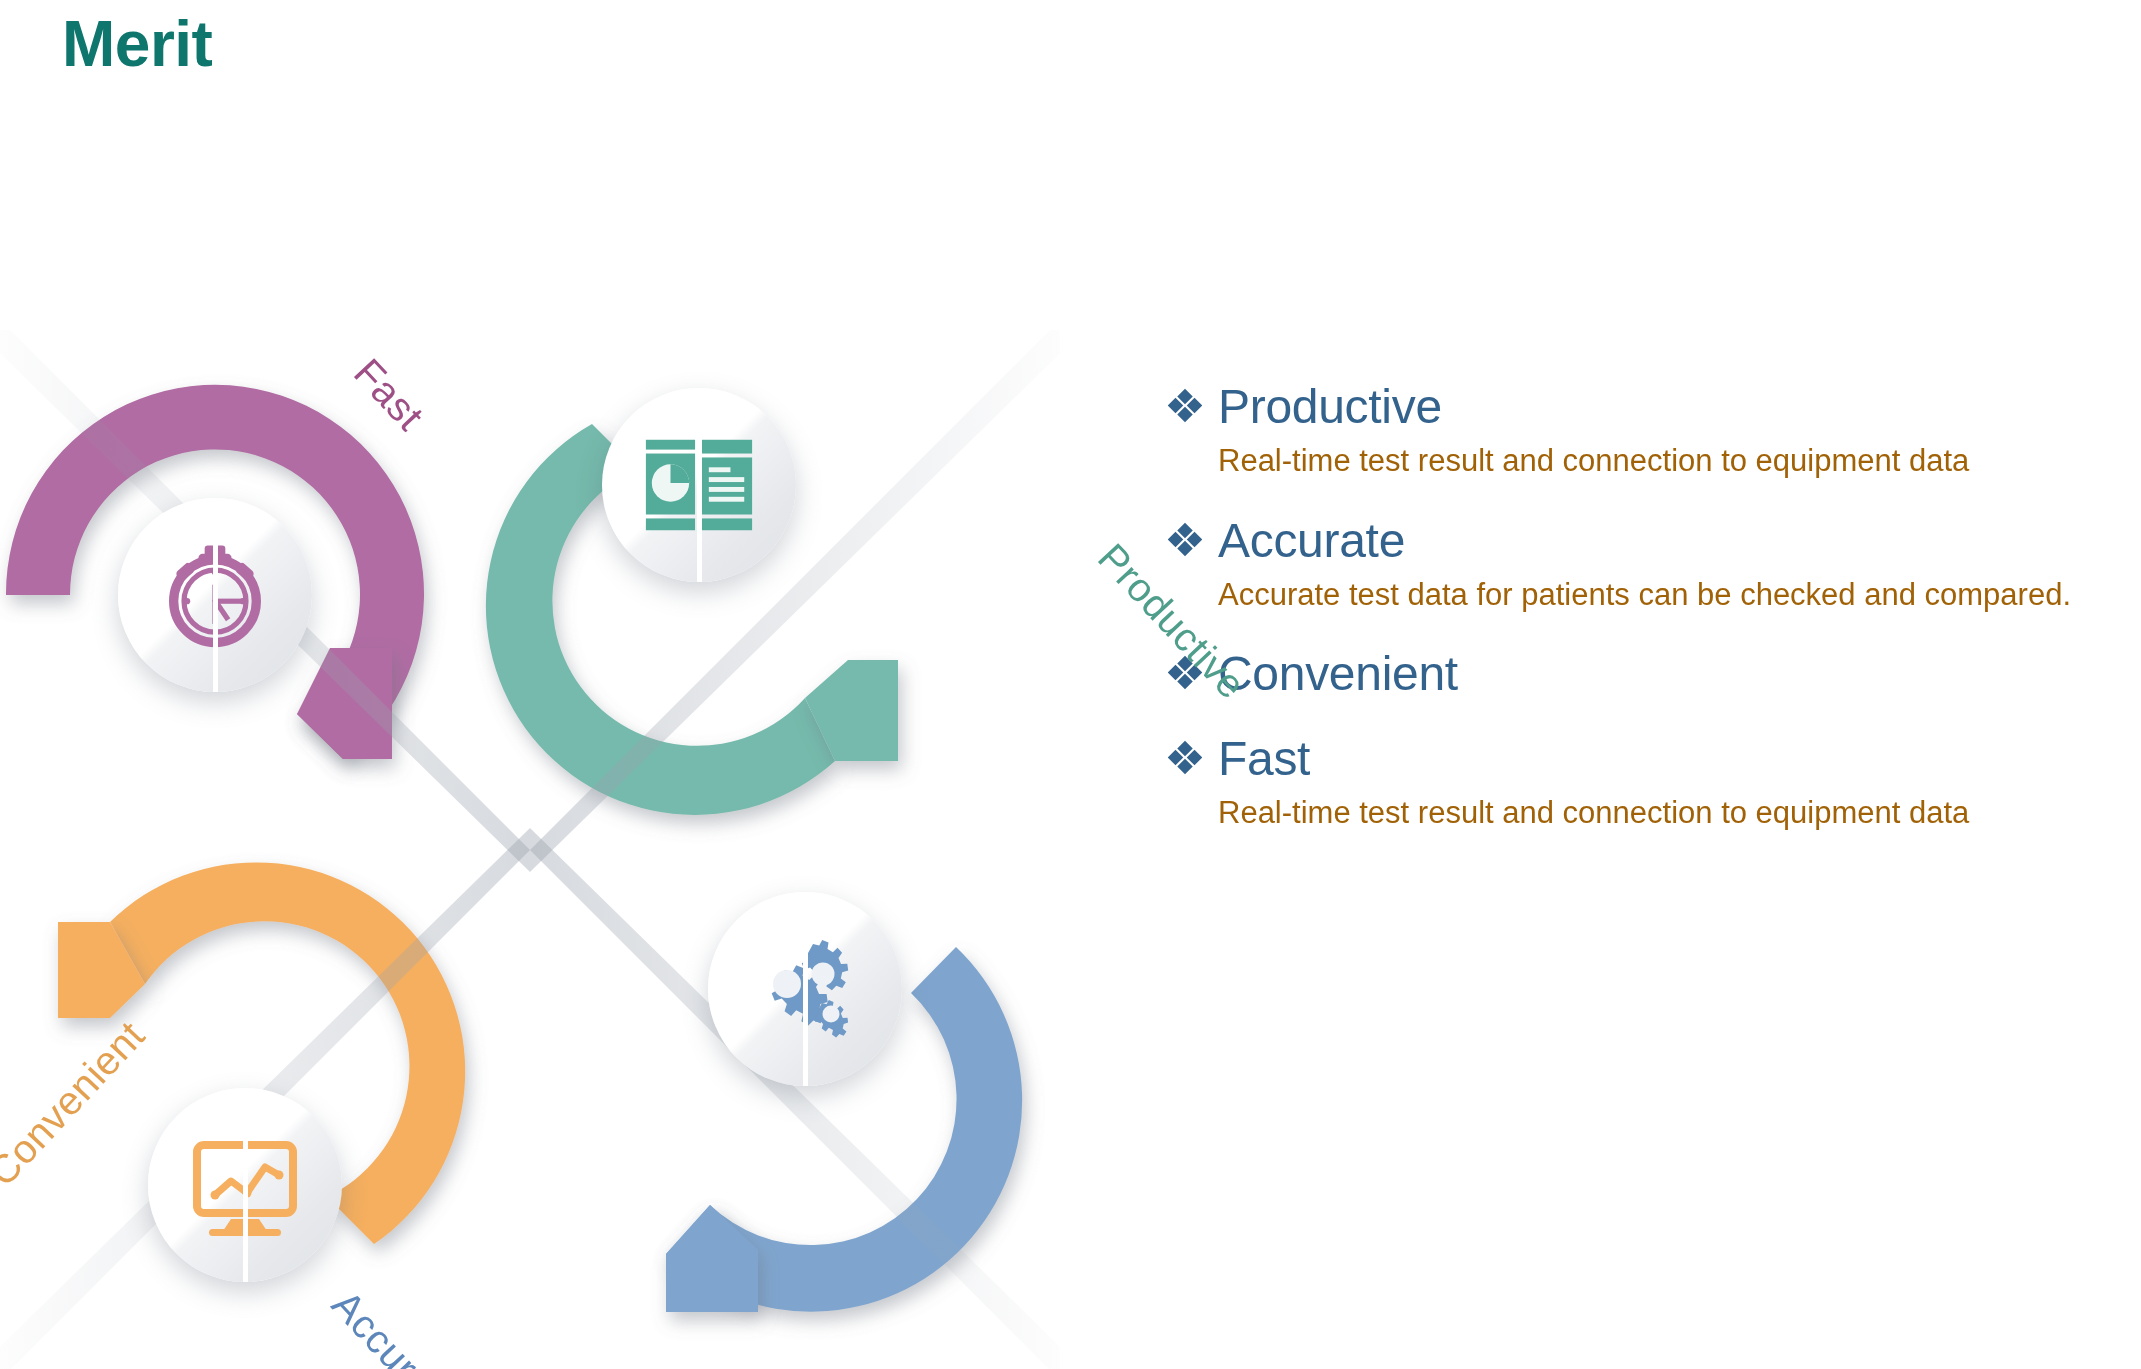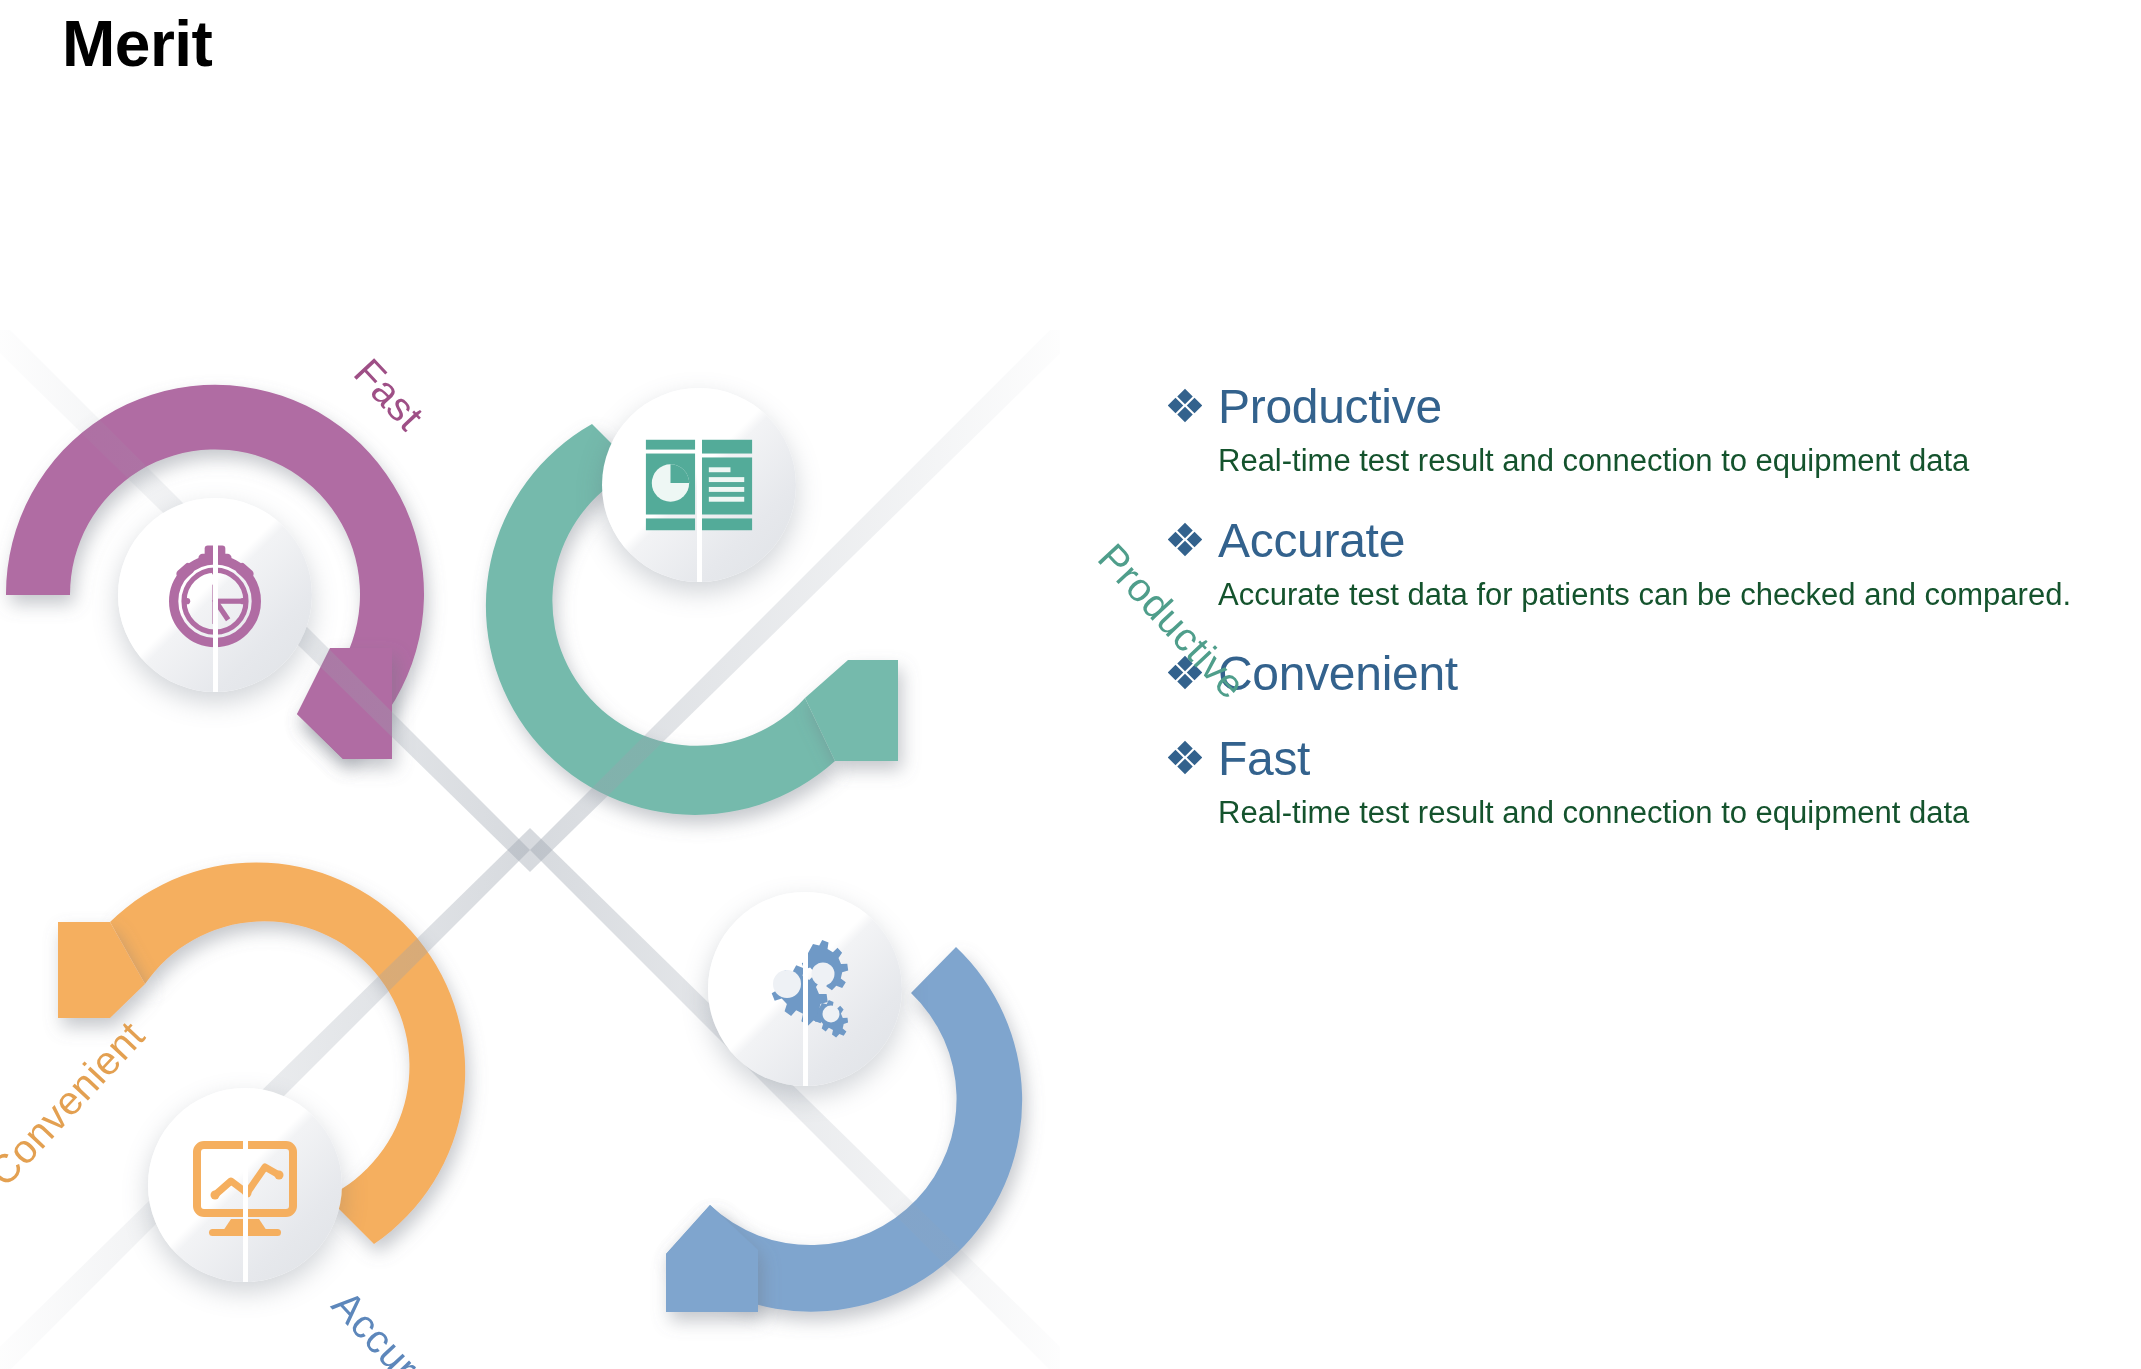--- a/index.html
+++ b/index.html
@@ -19,21 +19,21 @@
     background: #ffffff;
   }
 
   
   #page-title {
     position: absolute;
     left: 62px;
     top: 6px;
     font-size: 64px;
     font-weight: bold;
-    color: #000000;
+    color: #0f766e;
     letter-spacing: -0.5px;
     line-height: 1.2;
   }
 
   
   #diagram {
     position: absolute;
     left: 0px;
     top: 330px;
     width: 1060px;
@@ -160,21 +160,21 @@
     font-weight: 400;
     color: #33628d;
     line-height: 1.05;
     letter-spacing: -0.3px;
   }
 
   .merit-body {
     margin-left: 50px;
     font-size: 31px;
     line-height: 1.33;
-    color: #14532d;
+    color: #a16207;
     font-weight: 300;
     max-width: 888px;
   }
   .merit-body.justified { text-align: justify; }
 </style>
 </head>
 <body>
 
 <div id="page">
 

